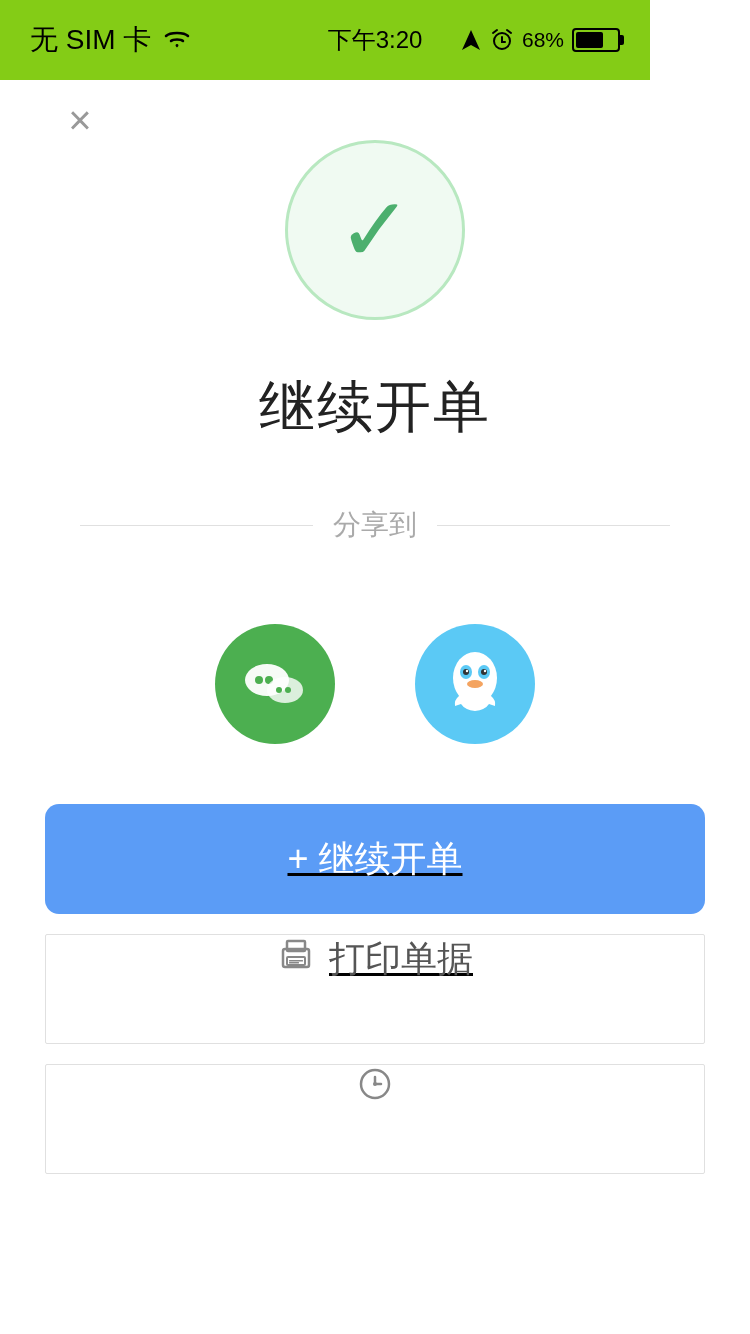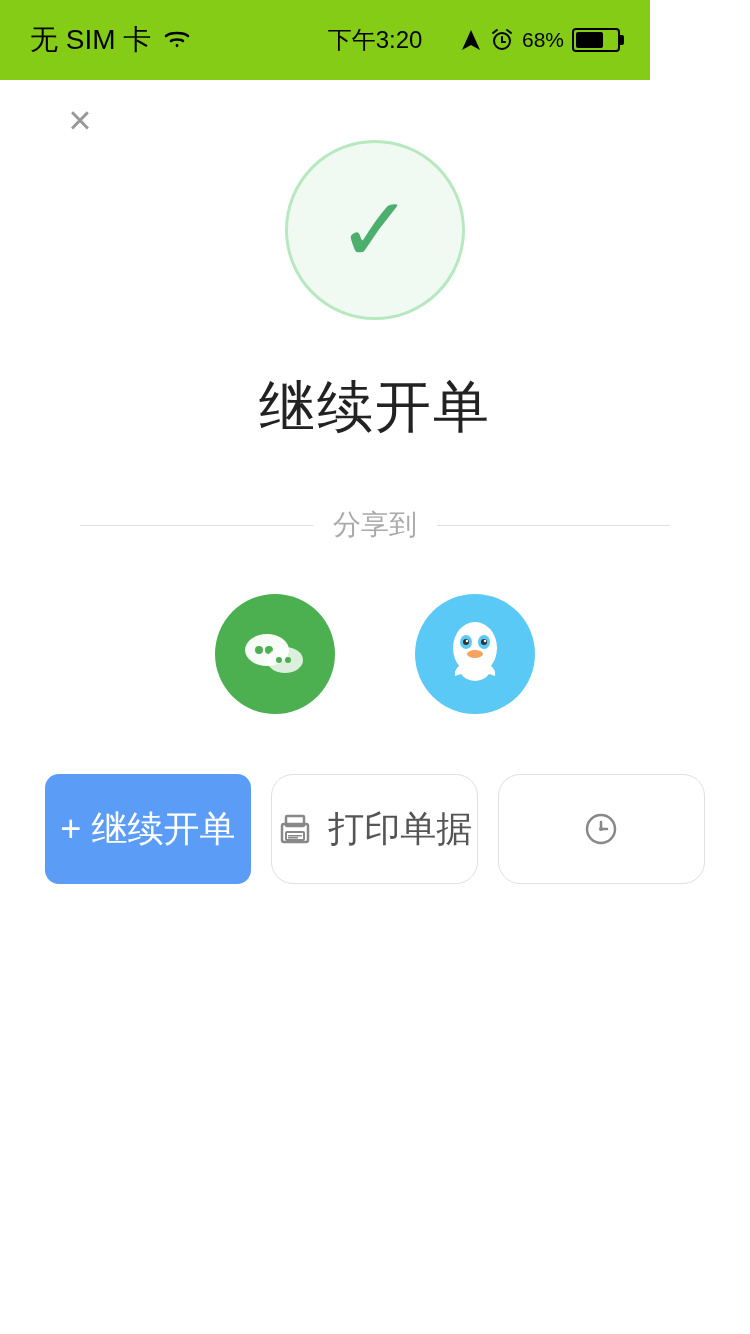--- a/index.html
+++ b/index.html
@@ -145,21 +145,21 @@
     .share-section {
       width: 100%;
       margin-bottom: 60px;
     }
 
     .share-divider {
       display: flex;
       align-items: center;
       justify-content: center;
       gap: 0;
-      margin-bottom: 50px;
+      margin-bottom: 80px;
       position: relative;
     }
 
     .share-divider::before {
       content: '';
       position: absolute;
       top: 50%;
       left: 80px;
       right: 80px;
       height: 1px;
@@ -202,22 +202,23 @@
       display: flex;
       align-items: center;
       justify-content: center;
       cursor: pointer;
     }
 
     
     .action-buttons {
       width: 660px;
       display: flex;
-      flex-direction: row;
+      flex-direction: column;
       gap: 20px;
+      text-decoration: underline;
     }
 
     .btn-primary {
       width: 100%;
       height: 110px;
       background: #5b9cf6;
       border: none;
       border-radius: 14px;
       font-size: 36px;
       color: #fff;
@@ -226,26 +227,26 @@
       align-items: center;
       justify-content: center;
       gap: 14px;
     }
 
     .btn-secondary {
       width: 100%;
       height: 110px;
       background: #fff;
       border: 1px solid #e0e0e0;
-      border-radius: 22px;
+      border-radius: 2px;
       font-size: 36px;
       color: #555;
       cursor: pointer;
       display: flex;
-      align-items: center;
+      align-items: flex-start;
       justify-content: center;
       gap: 14px;
     }
   </style>
 </head>
 <body>
 
 <div class="status-bar">
   <div class="status-left">
     <span>无 SIM 卡</span>

